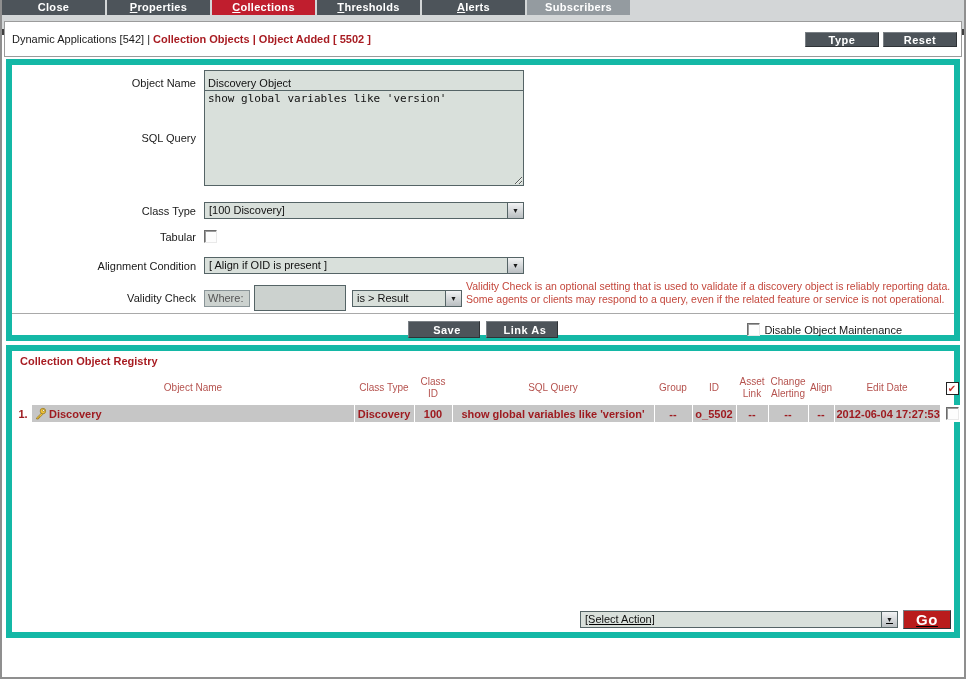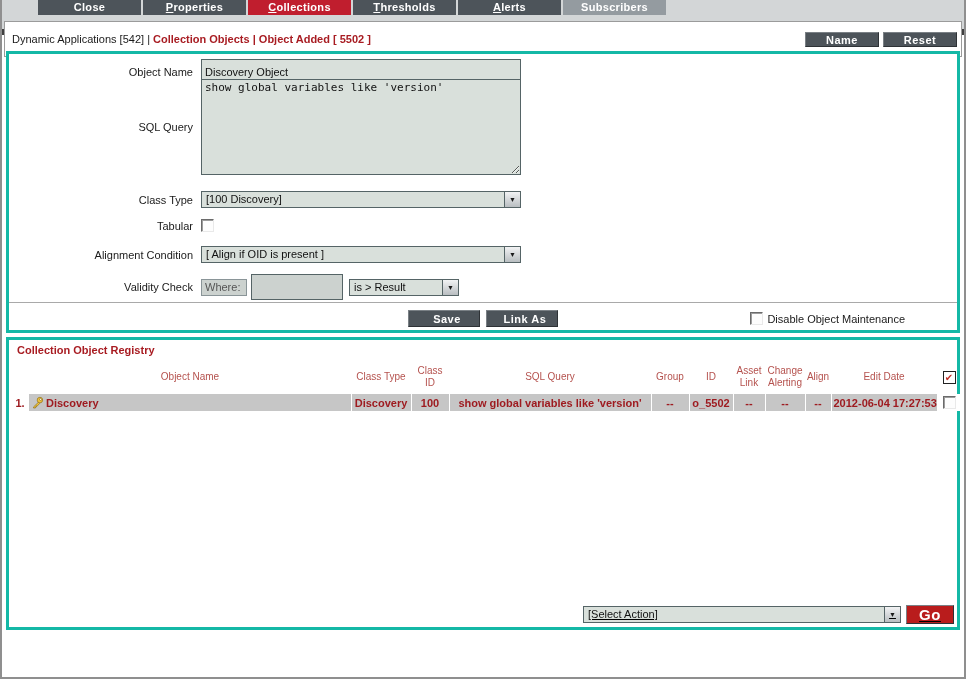--- a/index.html
+++ b/index.html
@@ -8,21 +8,20 @@
   .screen{
     position:relative; width:966px; height:679px; background:#fff;
     border-left:2px solid #8f8f8f; border-right:2px solid #8f8f8f; border-bottom:2px solid #8f8f8f;
     overflow:hidden;
   }
   
   .tabbar{
     position:absolute; left:0; top:0; right:0; height:35px;
     background:#d3d6d7; display:flex; gap:2px;
     border-bottom:6px solid #404040;
-    padding-left:36px;
   }
   .tab{
     width:103px; height:15px; background:#4d545a; color:#fff;
     font-size:11px; font-weight:bold; text-align:center; line-height:15px;
     cursor:pointer; letter-spacing:.3px;
   }
   .tab.active{ background:#c01e2e; }
   .tab.dim{ background:#949ba0; }
   .tab .ak{ text-decoration:underline; }
   .tabbar-rest{ flex:1; background:#d3d6d7; }
@@ -37,21 +36,21 @@
   .crumbs .red{ color:#a81c22; font-weight:bold; }
   .crumb-buttons{ margin-left:auto; display:flex; gap:4px; padding-right:4px; }
   .gbtn{
     width:74px; height:15px; background:#4d545a; color:#fff;
     font-size:11px; font-weight:bold; text-align:center; line-height:14px;
     border-top:1px solid #7a8085; border-left:1px solid #7a8085;
     border-right:1px solid #2e3236; border-bottom:1px solid #2e3236;
     letter-spacing:.5px; cursor:pointer;
   }
   
-  .panel{ position:absolute; left:4px; right:4px; background:#fff; border:3px solid #14b8a6; }
+  .panel{ position:absolute; left:4px; right:4px; background:#fff; border:6px solid #14b8a6;margin-top:8px; }
   .panel1{ top:51px; height:282px; }
   .panel2{ top:337px; height:293px; }
   
   .frow{ position:absolute; display:flex; align-items:center; }
   .flabel{
     width:192px; text-align:right; padding-right:8px;
     font-size:11px; color:#1a1a1a; flex:0 0 192px;
   }
   .field{
     background:#d9e0db; border:1px solid #556466; font-size:11px; color:#111;
@@ -148,21 +147,21 @@
 
   <div class="crumbbar">
     <div class="crumbs">
       <span class="blk">Dynamic Applications [542]</span>
       <span class="blk">|</span>
       <span class="red">Collection Objects</span>
       <span class="red">|</span>
       <span class="red">Object Added [ 5502 ]</span>
     </div>
     <div class="crumb-buttons">
-      <div class="gbtn">Name</div>
+      <div class="gbtn">Type</div>
       <div class="gbtn">Reset</div>
     </div>
   </div>
 
   <div class="panel panel1">
 
     <div class="frow" style="top:5px; left:0; right:0;">
       <div class="flabel">Object Name</div>
       <input class="field" style="width: 320px;" value="Discovery Object">
     </div>
@@ -196,20 +195,21 @@
     <div class="frow" style="top:220px; left:0; right:0;">
       <div class="flabel">Validity Check</div>
       <div class="wherebox">Where:</div>
       <input class="field vinput" style="margin-left: 4px;" value="">
       <div class="sel" style="width:110px; margin-left:6px;">
         <div class="sel-text">is &gt; Result</div>
         <div class="sel-arrow">▼</div>
       </div>
     </div>
 
+    <div class="help">Validity Check is an optional setting that is used to validate if a discovery object is reliably reporting data. Some agents or clients may respond to a query, even if the related feature or service is not operational.</div>
 
     <div class="divider"></div>
 
     <div class="saverow">
       <div class="savebtns">
         <div class="sbtn">Save</div>
         <div class="sbtn">Link As</div>
       </div>
       <div class="maint">
         <div class="cb3d"></div>

